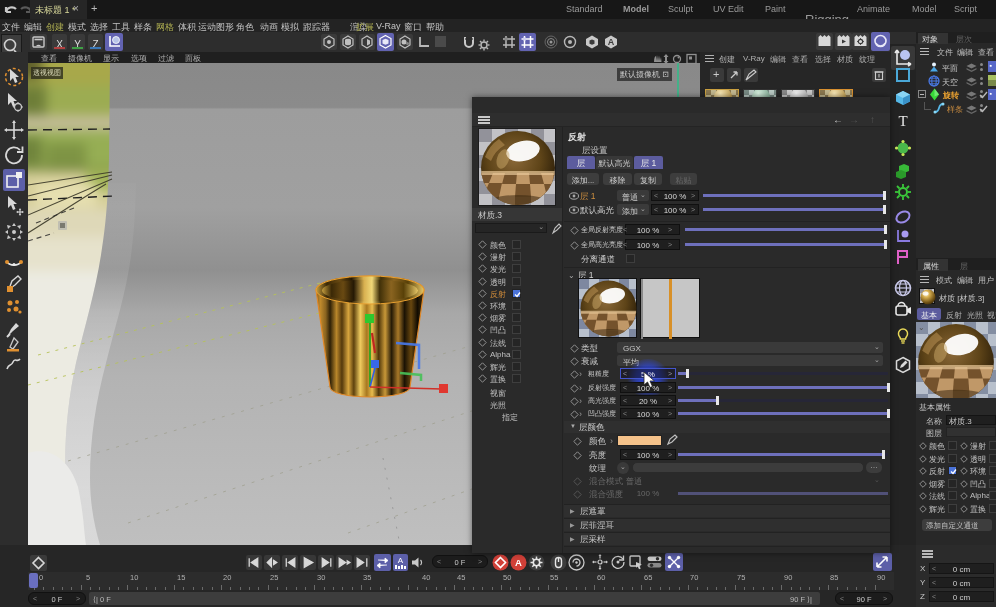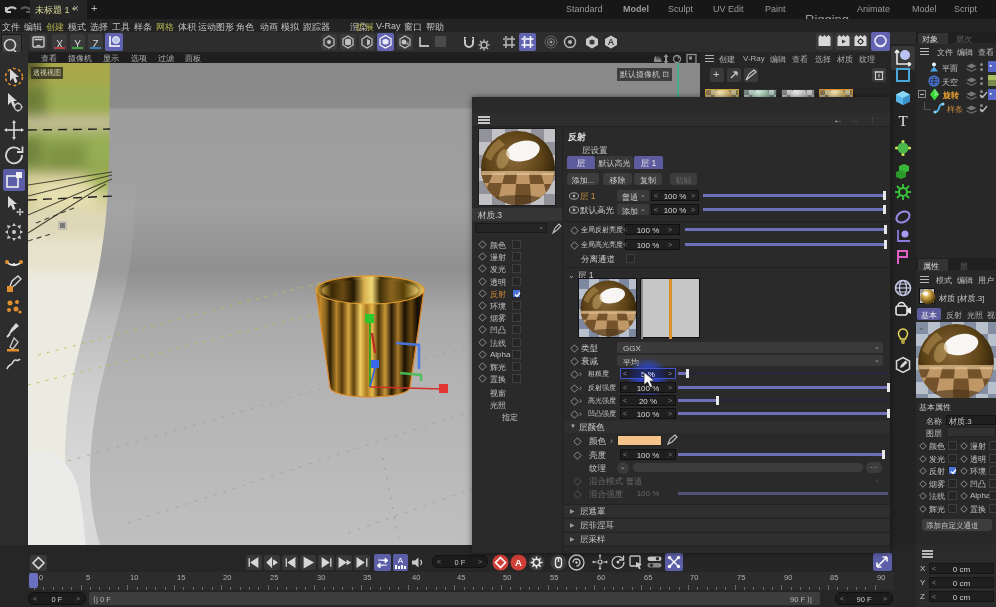--- a/index.html
+++ b/index.html
@@ -791,21 +791,21 @@
         </svg></div>
       <div class="abs" style="left:28px;top:27px;width:866px;height:18px;background:#2c2c2c;"></div>
       <div class="txt" style="left:39px;top:28px;font-size:7.5px;color:#b0b0b0;">0</div>
       <div class="txt" style="left:86px;top:28px;font-size:7.5px;color:#b0b0b0;">5</div>
       <div class="txt" style="left:130px;top:28px;font-size:7.5px;color:#b0b0b0;">10</div>
       <div class="txt" style="left:177px;top:28px;font-size:7.5px;color:#b0b0b0;">15</div>
       <div class="txt" style="left:223px;top:28px;font-size:7.5px;color:#b0b0b0;">20</div>
       <div class="txt" style="left:270px;top:28px;font-size:7.5px;color:#b0b0b0;">25</div>
       <div class="txt" style="left:317px;top:28px;font-size:7.5px;color:#b0b0b0;">30</div>
       <div class="txt" style="left:363px;top:28px;font-size:7.5px;color:#b0b0b0;">35</div>
-      <div class="txt" style="left:412px;top:28px;font-size:7.5px;color:#b0b0b0;">40</div>
+      <div class="txt" style="left:422px;top:28px;font-size:7.5px;color:#b0b0b0;">40</div>
       <div class="txt" style="left:457px;top:28px;font-size:7.5px;color:#b0b0b0;">45</div>
       <div class="txt" style="left:503px;top:28px;font-size:7.5px;color:#b0b0b0;">50</div>
       <div class="txt" style="left:550px;top:28px;font-size:7.5px;color:#b0b0b0;">55</div>
       <div class="txt" style="left:597px;top:28px;font-size:7.5px;color:#b0b0b0;">60</div>
       <div class="txt" style="left:644px;top:28px;font-size:7.5px;color:#b0b0b0;">65</div>
       <div class="txt" style="left:690px;top:28px;font-size:7.5px;color:#b0b0b0;">70</div>
       <div class="txt" style="left:737px;top:28px;font-size:7.5px;color:#b0b0b0;">75</div>
       <div class="txt" style="left:784px;top:28px;font-size:7.5px;color:#b0b0b0;">90</div>
       <div class="txt" style="left:830px;top:28px;font-size:7.5px;color:#b0b0b0;">85</div>
       <div class="txt" style="left:877px;top:28px;font-size:7.5px;color:#b0b0b0;">90</div>

